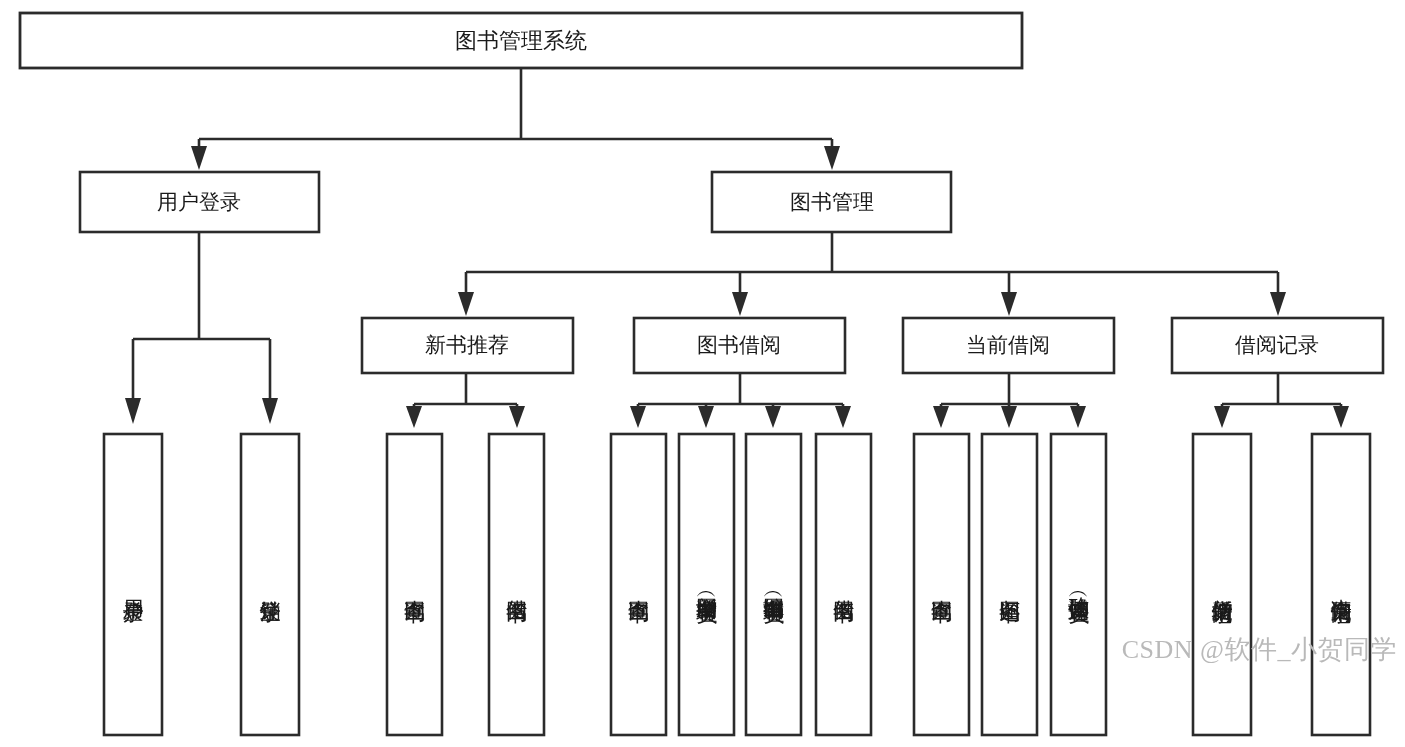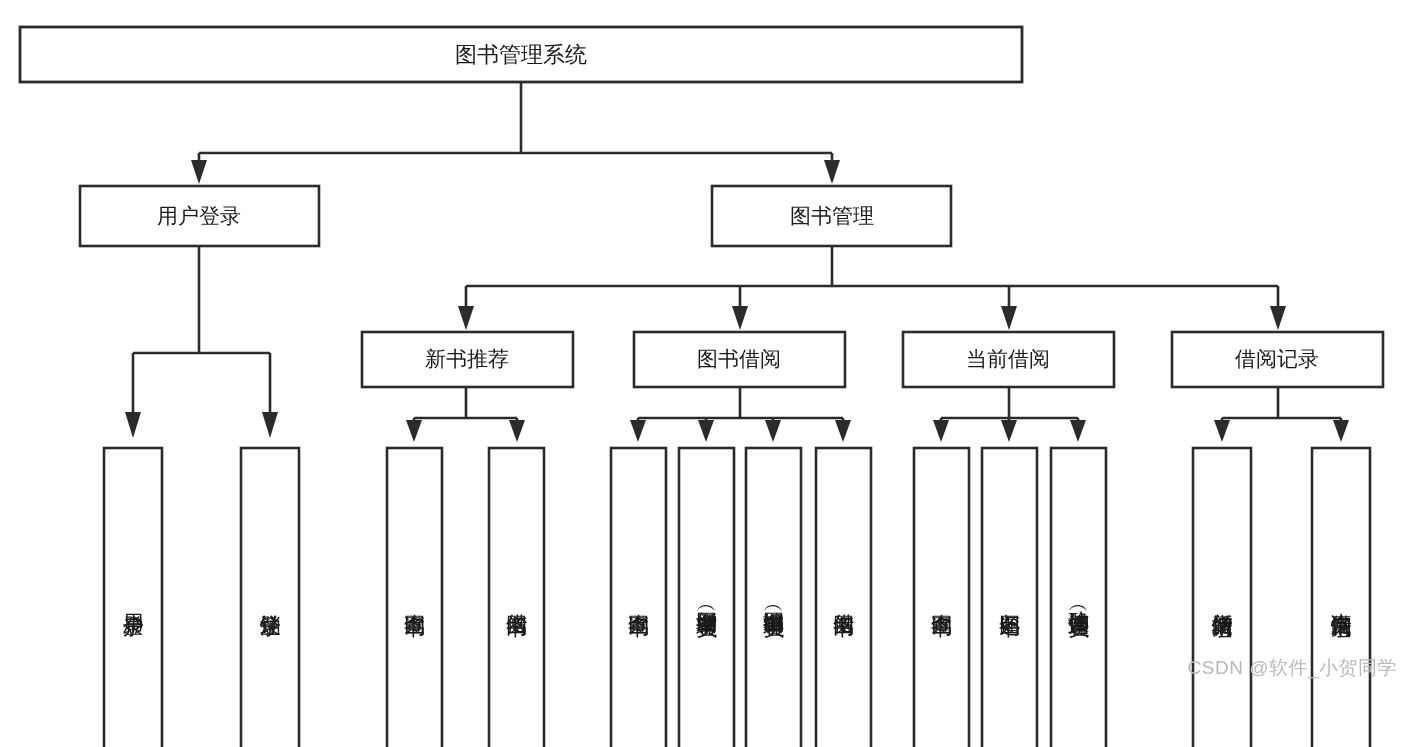--- a/index.html
+++ b/index.html
@@ -10,21 +10,21 @@
   body {
     width: 1405px;
     height: 747px;
     font-family: "Liberation Sans", "DejaVu Sans", sans-serif;
     overflow: hidden;
     position: relative;
   }
   #diagram-root {
     position: absolute;
     left: 0;
-    top: 14px;
+    top: 0;
     width: 1405px;
     height: 673px;
   }
   svg.tree {
     display: block;
     width: 1405px;
     height: 747px;
   }
   .node-box {
     fill: #ffffff;
@@ -67,22 +67,22 @@
     align-items: center;
     justify-content: center;
     text-align: center;
     white-space: nowrap;
     pointer-events: none;
   }
   .watermark {
     position: absolute;
     right: 8px;
     bottom: 6px;
-    font-family: Liberation Sans, sans-serif;
-    font-size: 19px;
+    font-family: Liberation Serif, serif;
+    font-size: 26px;
     color: #b9b9b9;
     letter-spacing: 0.5px;
     white-space: nowrap;
     text-align: right;
   }
 </style>
 </head>
 <body>
 
 <div id="diagram-root">

